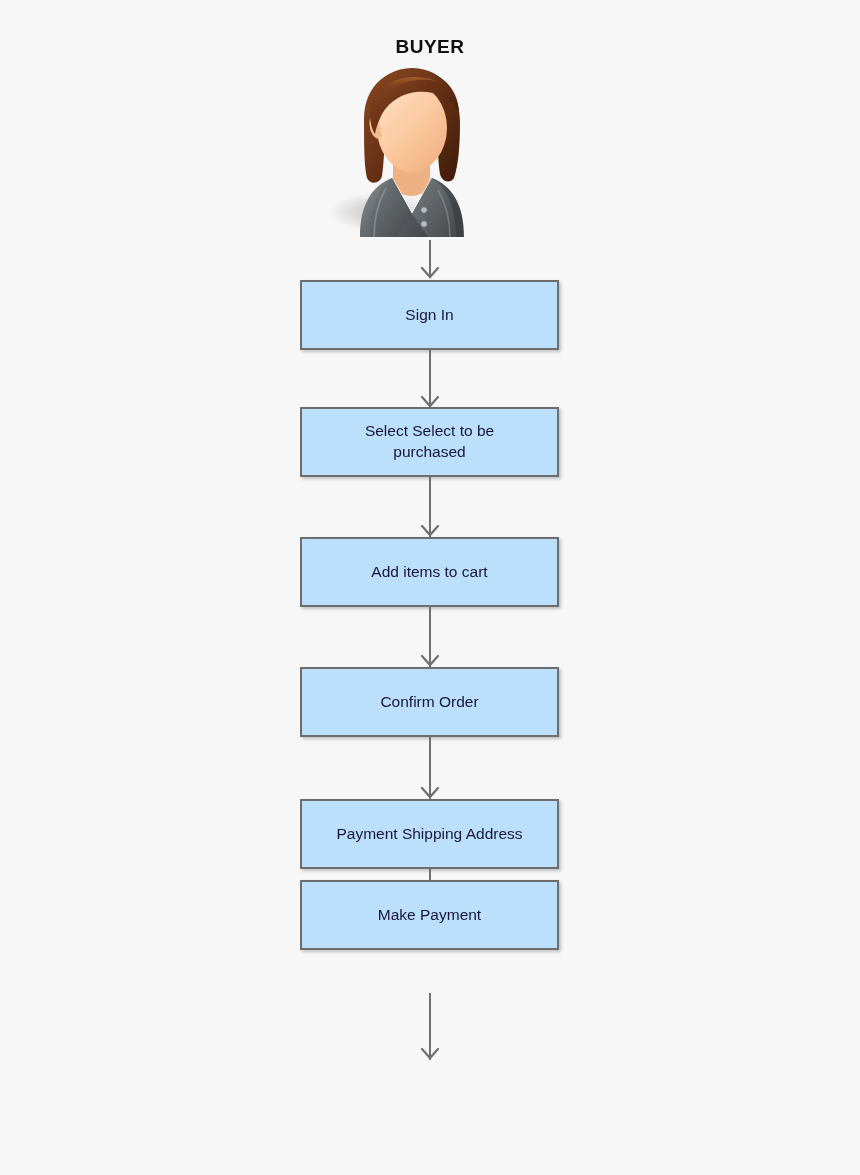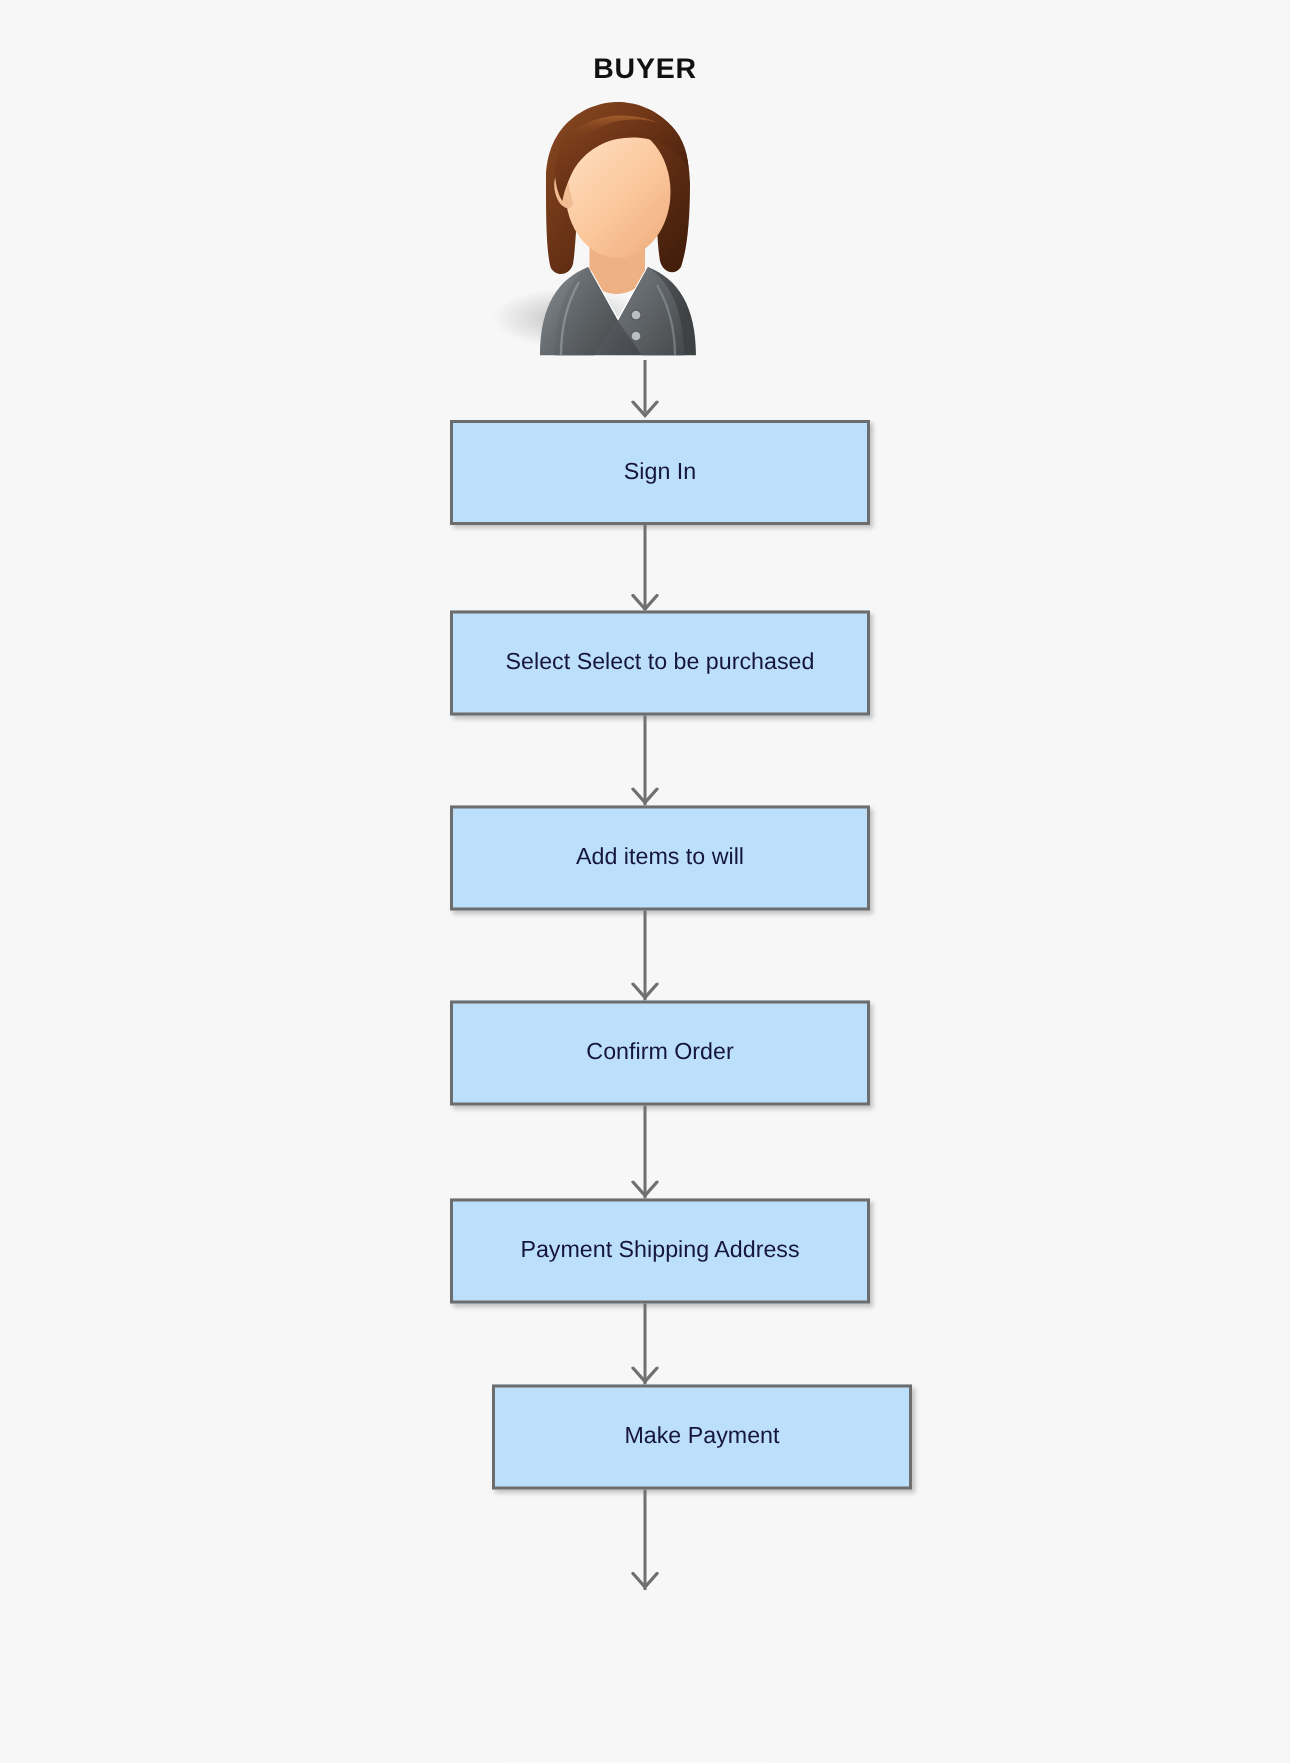--- a/index.html
+++ b/index.html
@@ -39,21 +39,21 @@
     top: 62px;
     width: 180px;
     height: 175px;
   }
   .actor svg { display: block; }
 
   
   .node {
     position: absolute;
     left: 300px;
-    width: 280px;
+    width: 259px;
     box-sizing: border-box;
     background: #bcdffc;
     border: 2px solid #6d6d6d;
     box-shadow: 2px 2px 3px rgba(0,0,0,0.22);
     display: flex;
     align-items: center;
     justify-content: center;
     text-align: center;
     color: #16163a;
     font-size: 15.5px;
@@ -175,21 +175,21 @@
 
   <div class="node process" style="top:407px;">Select Select to be purchased</div>
 
   <div class="connector" style="top:477px; height:60px;"></div>
   <div class="arrowhead" style="top:525px;">
     <svg width="20" height="12" viewBox="0 0 20 12">
         <path d="M2 1 L10 10 L18 1" fill="none" stroke="#707070" stroke-width="2.2" stroke-linecap="round"></path>
       </svg>
   </div>
 
-  <div class="node process" style="top:537px;">Add items to will</div>
+  <div class="node process" style="top:537px;">Add items to cart</div>
 
   <div class="connector" style="top:607px; height:60px;"></div>
   <div class="arrowhead" style="top:655px;">
     <svg width="20" height="12" viewBox="0 0 20 12">
         <path d="M2 1 L10 10 L18 1" fill="none" stroke="#707070" stroke-width="2.2" stroke-linecap="round"></path>
       </svg>
   </div>
 
   <div class="node process" style="top:667px;text-align:center;">Confirm Order</div>
 
@@ -202,21 +202,21 @@
 
   <div class="node process" style="top:799px;">Payment Shipping Address</div>
 
   <div class="connector" style="top:869px; height:54px;"></div>
   <div class="arrowhead" style="top:911px;">
     <svg width="20" height="12" viewBox="0 0 20 12">
         <path d="M2 1 L10 10 L18 1" fill="none" stroke="#707070" stroke-width="2.2" stroke-linecap="round"></path>
       </svg>
   </div>
 
-  <div class="node process" style="top:923px;margin-left:28px;">Make Payment</div>
+  <div class="node process" style="top:880px;">Make Payment</div>
 
   <div class="connector" style="top:993px; height:67px;"></div>
   <div class="arrowhead" style="top:1048px;">
     <svg width="20" height="12" viewBox="0 0 20 12">
         <path d="M2 1 L10 10 L18 1" fill="none" stroke="#707070" stroke-width="2.2" stroke-linecap="round"></path>
       </svg>
   </div>
 
 
 </div>

